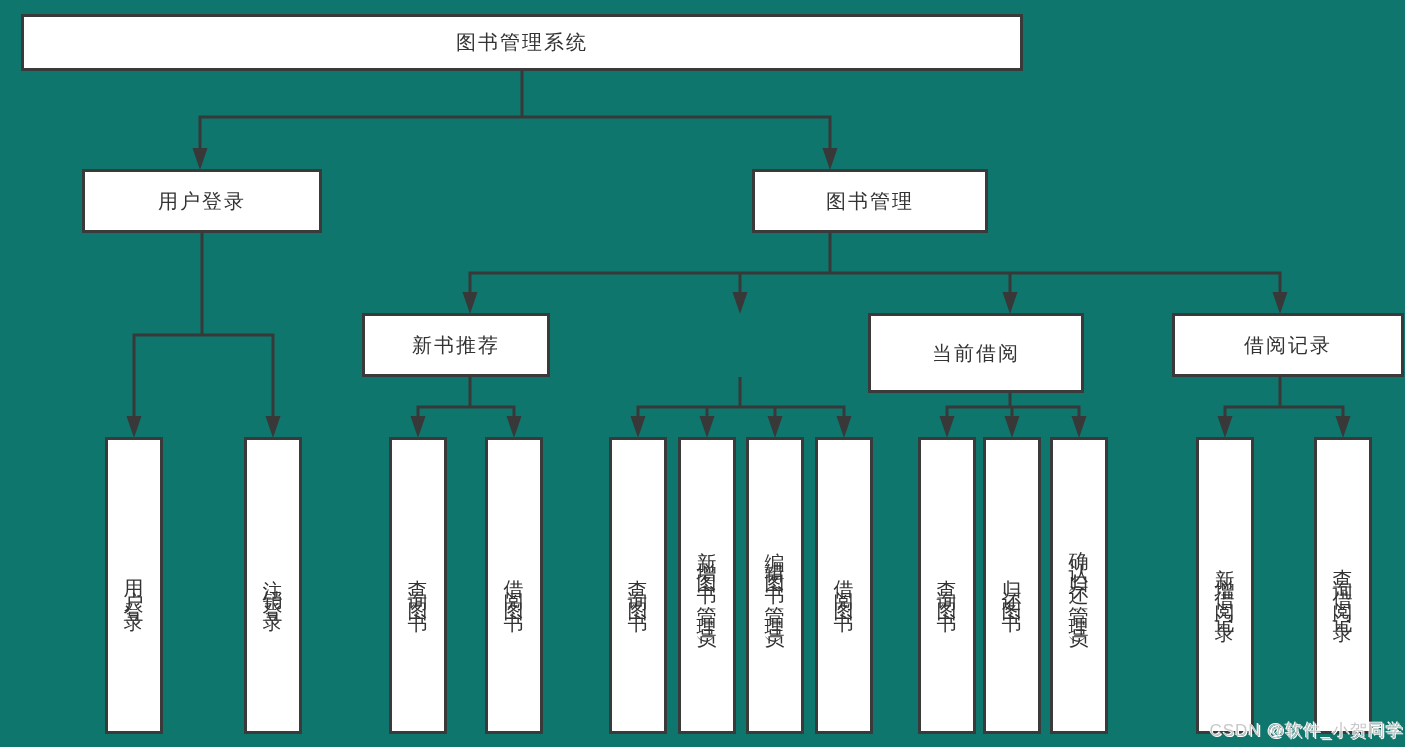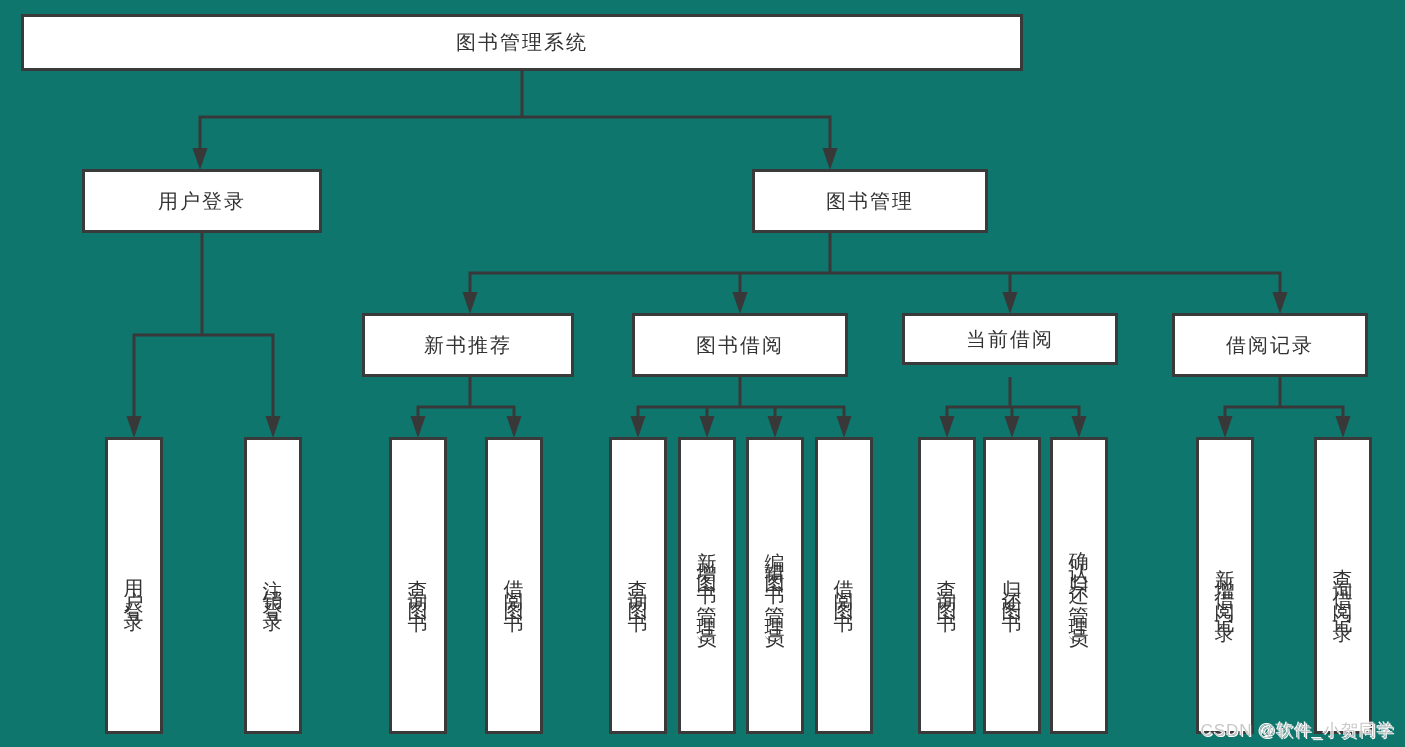--- a/index.html
+++ b/index.html
@@ -11,21 +11,21 @@
   .box{
     position:absolute;box-sizing:border-box;background:#ffffff;
     border:3px solid #3a3a3a;display:flex;align-items:center;justify-content:center;
     font-size:20px;letter-spacing:2px;white-space:nowrap;
   }
   .leaf{
     writing-mode:vertical-rl;letter-spacing:11px;font-size:20px;
     white-space:normal;line-height:1.0;
   }
   .watermark{
-    position:absolute;right:10px;bottom:5px;font-size:17px;letter-spacing:1px;
+    position:absolute;right:1px;bottom:5px;font-size:17px;letter-spacing:1px;
     color:#c8c8c8;z-index:10;
     text-shadow:1px 1px 0 #ffffff,-1px -1px 0 #ffffff;
     margin-top:35px;
   }
 </style>
 </head>
 <body>
 
 <div class="canvas">
 
@@ -70,24 +70,23 @@
       <polygon points="1217.5,416 1232.5,416 1225,438"></polygon>
       <polygon points="1335.5,416 1350.5,416 1343,438"></polygon>
     </g>
   </svg>
 
   <div class="box" style="left:21px;top:14px;width:1002px;height:57px;">图书管理系统</div>
 
   <div class="box" style="left:82px;top:169px;width:240px;height:64px;">用户登录</div>
   <div class="box" style="left:752px;top:169px;width:236px;height:64px;">图书管理</div>
 
-  <div class="box" style="left:362px;top:313px;width:212px;height:64px;">新书推荐</div>
-  <div class="box" style="left:632px;top:313px;width:216px;height:64px;">图书借阅</div>
-  <div class="box" style="left:902px;top:313px;width:216px;height:52px;text-align:center;">当前借阅</div>
-  <div class="box" style="left:1172px;top:313px;width:196px;height:64px;">借阅记录</div>
+  <div class="box" style="left:362px;top:313px;width:188px;height:64px;">新书推荐</div>
+  <div class="box" style="left:868px;top:313px;width:216px;height:80px;text-align:center;">当前借阅</div>
+  <div class="box" style="left:1172px;top:313px;width:232px;height:64px;">借阅记录</div>
 
   <div class="box leaf" style="left:105px;top:437px;width:58px;height:297px;">用户登录</div>
   <div class="box leaf" style="left:244px;top:437px;width:58px;height:297px;">注销登录</div>
 
   <div class="box leaf" style="left:389px;top:437px;width:58px;height:297px;">查询图书</div>
   <div class="box leaf" style="left:485px;top:437px;width:58px;height:297px;">借阅图书</div>
 
   <div class="box leaf" style="left:609px;top:437px;width:58px;height:297px;">查询图书</div>
   <div class="box leaf" style="left:678px;top:437px;width:58px;height:297px;">新增图书（管理员）</div>
   <div class="box leaf" style="left:746px;top:437px;width:58px;height:297px;">编辑图书（管理员）</div>

